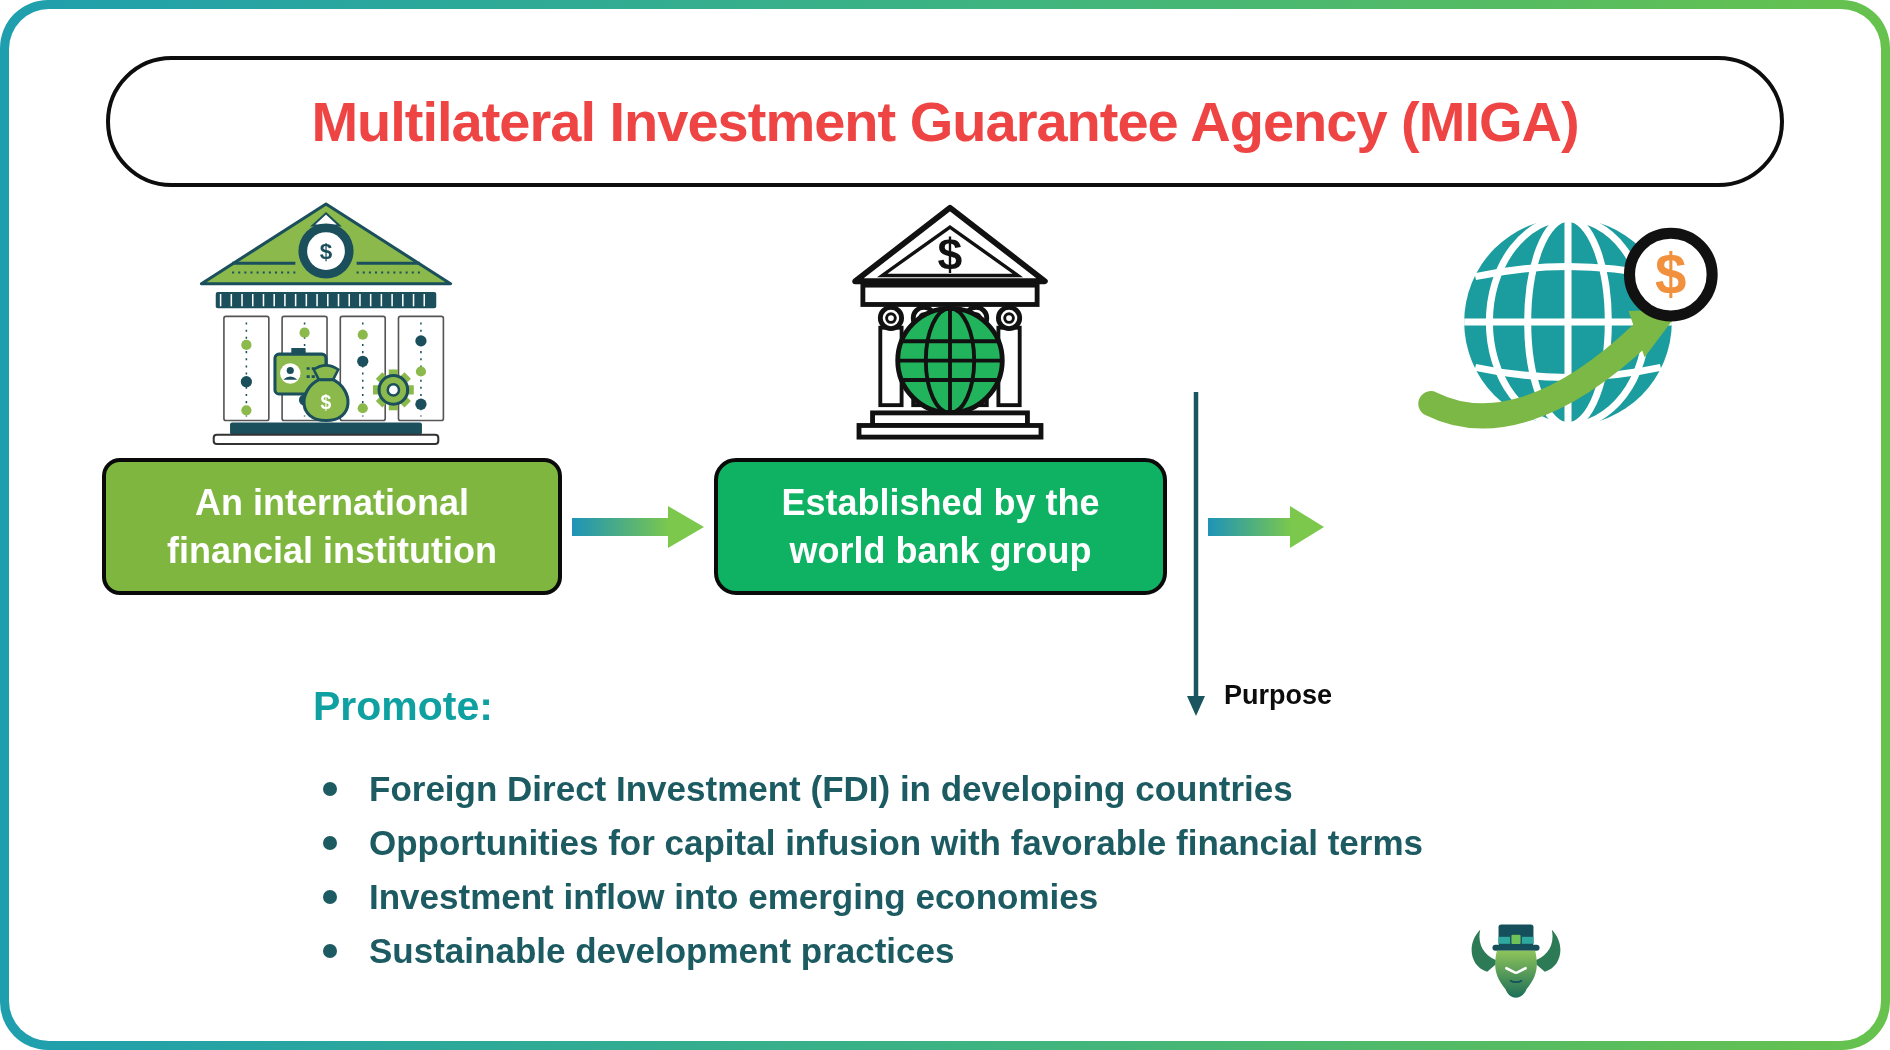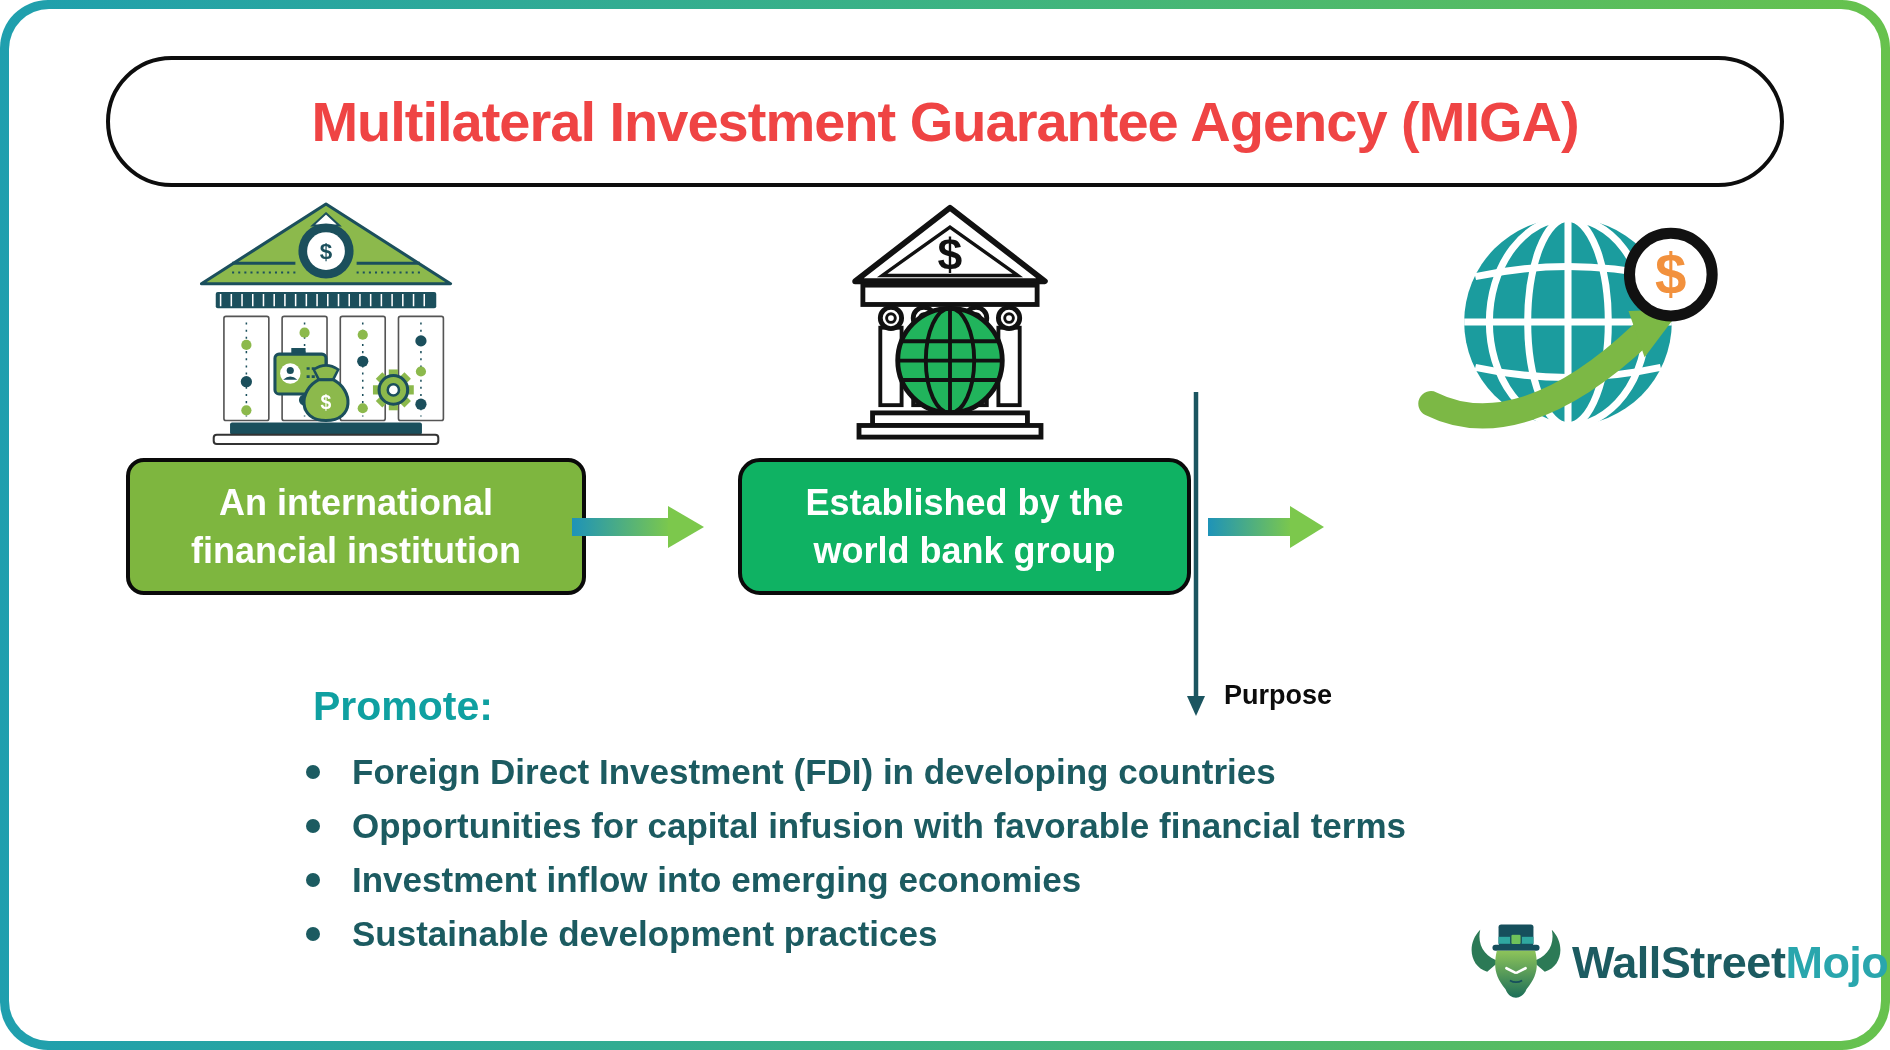--- a/index.html
+++ b/index.html
@@ -23,21 +23,21 @@
     display:flex;align-items:center;justify-content:center;
   }
   .title-pill h1{
     margin:0;font-size:56px;font-weight:800;letter-spacing:-1px;color:#ef4444;
     white-space:nowrap;
   }
   
   .flow-box{
     position:absolute;box-sizing:border-box;border:4px solid #0a0a0a;border-radius:18px;
     display:flex;align-items:center;justify-content:flex-start;text-align:center;
-    color:#ffffff;font-weight:700;font-size:36px;line-height:1.32;padding:0 22px;margin-left:24px;
+    color:#ffffff;font-weight:700;font-size:36px;line-height:1.32;padding:0 22px;
   }
   .box-1{left:102px;top:458px;width:460px;height:137px;background:#7eb63f;}
   .box-2{left:714px;top:458px;width:453px;height:137px;background:#0fb263;border-radius:22px;}
   .box-3{left:1328px;top:460px;width:430px;height:196px;background:#12999c;}
   .icon-wrap{position:absolute;}
   .icon-1{left:192px;top:200px;width:268px;height:245px;}
   .icon-2{left:838px;top:198px;width:224px;height:242px;}
   .icon-3{left:1412px;top:196px;width:312px;height:252px;}
   .h-arrow{position:absolute;width:132px;height:46px;}
   .arrow-1{left:572px;top:504px;}
@@ -46,21 +46,21 @@
   .purpose-label{
     position:absolute;left:1224px;top:680px;
     font-size:27px;font-weight:800;color:#0c0c0c;
   }
   .promote-heading{
     position:absolute;left:313px;top:683px;
     font-size:41px;font-weight:700;color:#0fa0a1;
   }
   .promote-list{
     position:absolute;left:300px;top:752px;width:1400px;
-    list-style:none;margin:0;padding:0;
+    list-style:none;margin:17px;padding:0;
   }
   .promote-list li{
     position:relative;padding-left:52px;margin-bottom:15px;
     font-size:35px;font-weight:700;color:#1c5b61;line-height:39px;
   }
   .promote-list li::before{
     content:"";position:absolute;left:6px;top:13px;width:14px;height:14px;
     border-radius:50%;background:#1c5b61;
   }
   
@@ -259,17 +259,14 @@
       <path d="M22,60 C2,54 -2,28 14,12 C10,30 20,44 36,48 Z" fill="#2c7a56"></path>
       <path d="M88,60 C108,54 112,28 96,12 C100,30 90,44 74,48 Z" fill="#2c7a56"></path>
       <rect x="35" y="6" width="40" height="24" rx="3" fill="#164f5c"></rect>
       <rect x="35" y="20" width="40" height="8" fill="#2fa8a0"></rect>
       <rect x="49" y="17" width="12" height="12" rx="2" fill="#6fc25a" stroke="#164f5c" stroke-width="1.5"></rect>
       <rect x="28" y="29" width="54" height="7" rx="3.5" fill="#164f5c"></rect>
       <path d="M33,36 L77,36 C81,54 79,66 67,80 C62,93 48,93 43,80 C31,66 29,54 33,36 Z" fill="url(#bullGrad)"></path>
       <path d="M44,56 L54,61 M66,56 L56,61" stroke="#ffffff" stroke-width="3" stroke-linecap="round" fill="none"></path>
       <path d="M48,70 Q55,74 62,70" stroke="#164f5c" stroke-width="2" fill="none"></path>
     </svg>
-    <div class="logo-text">
-      <span class="dark">WallStreet</span><span class="teal">Mojo</span>
-    </div>
   </div>
 </div>
 
 </body></html>

